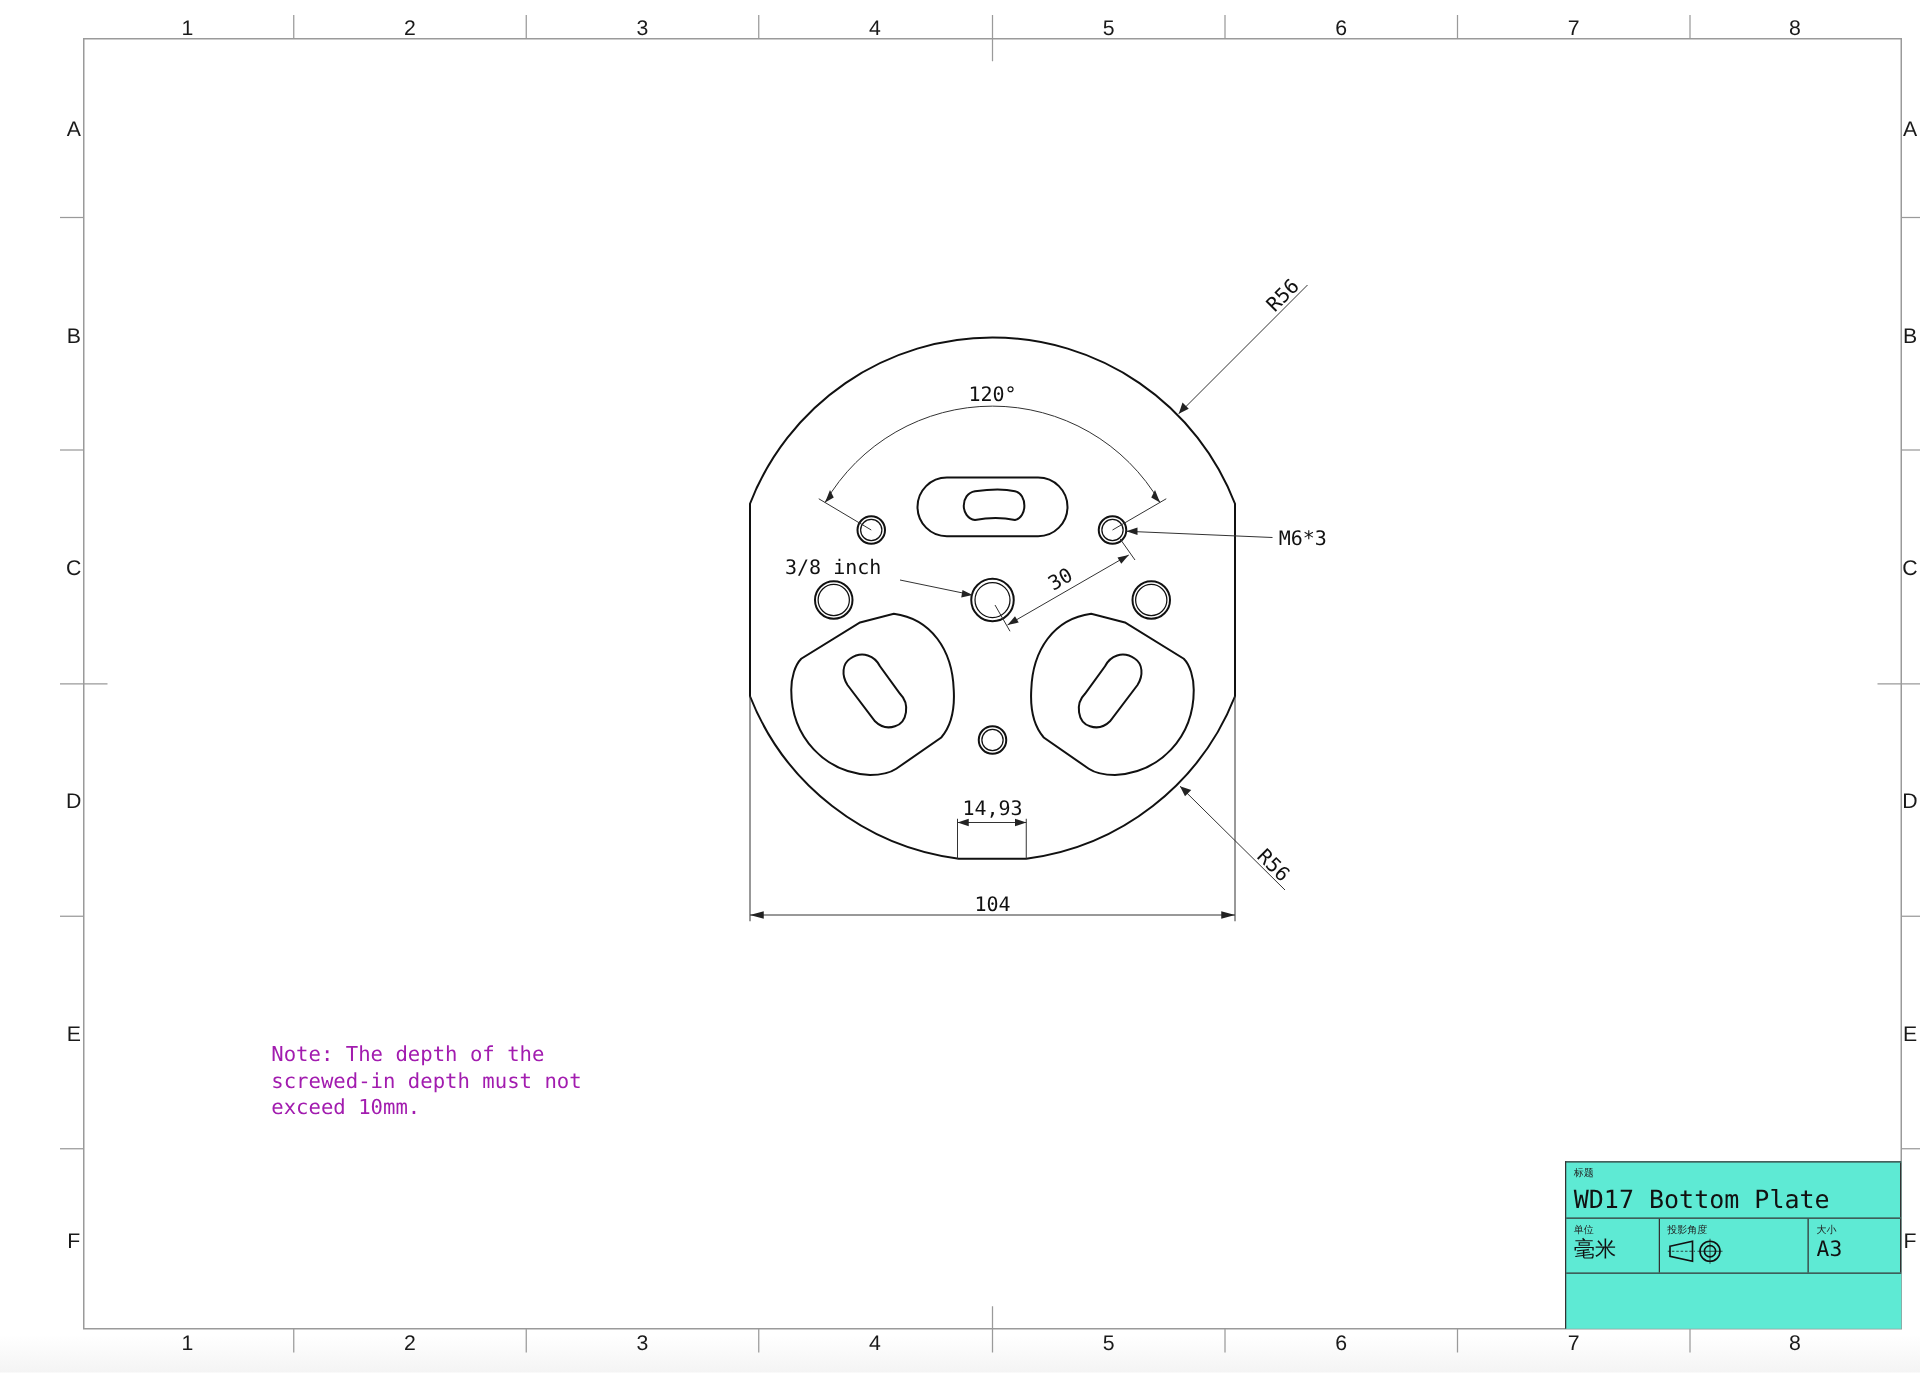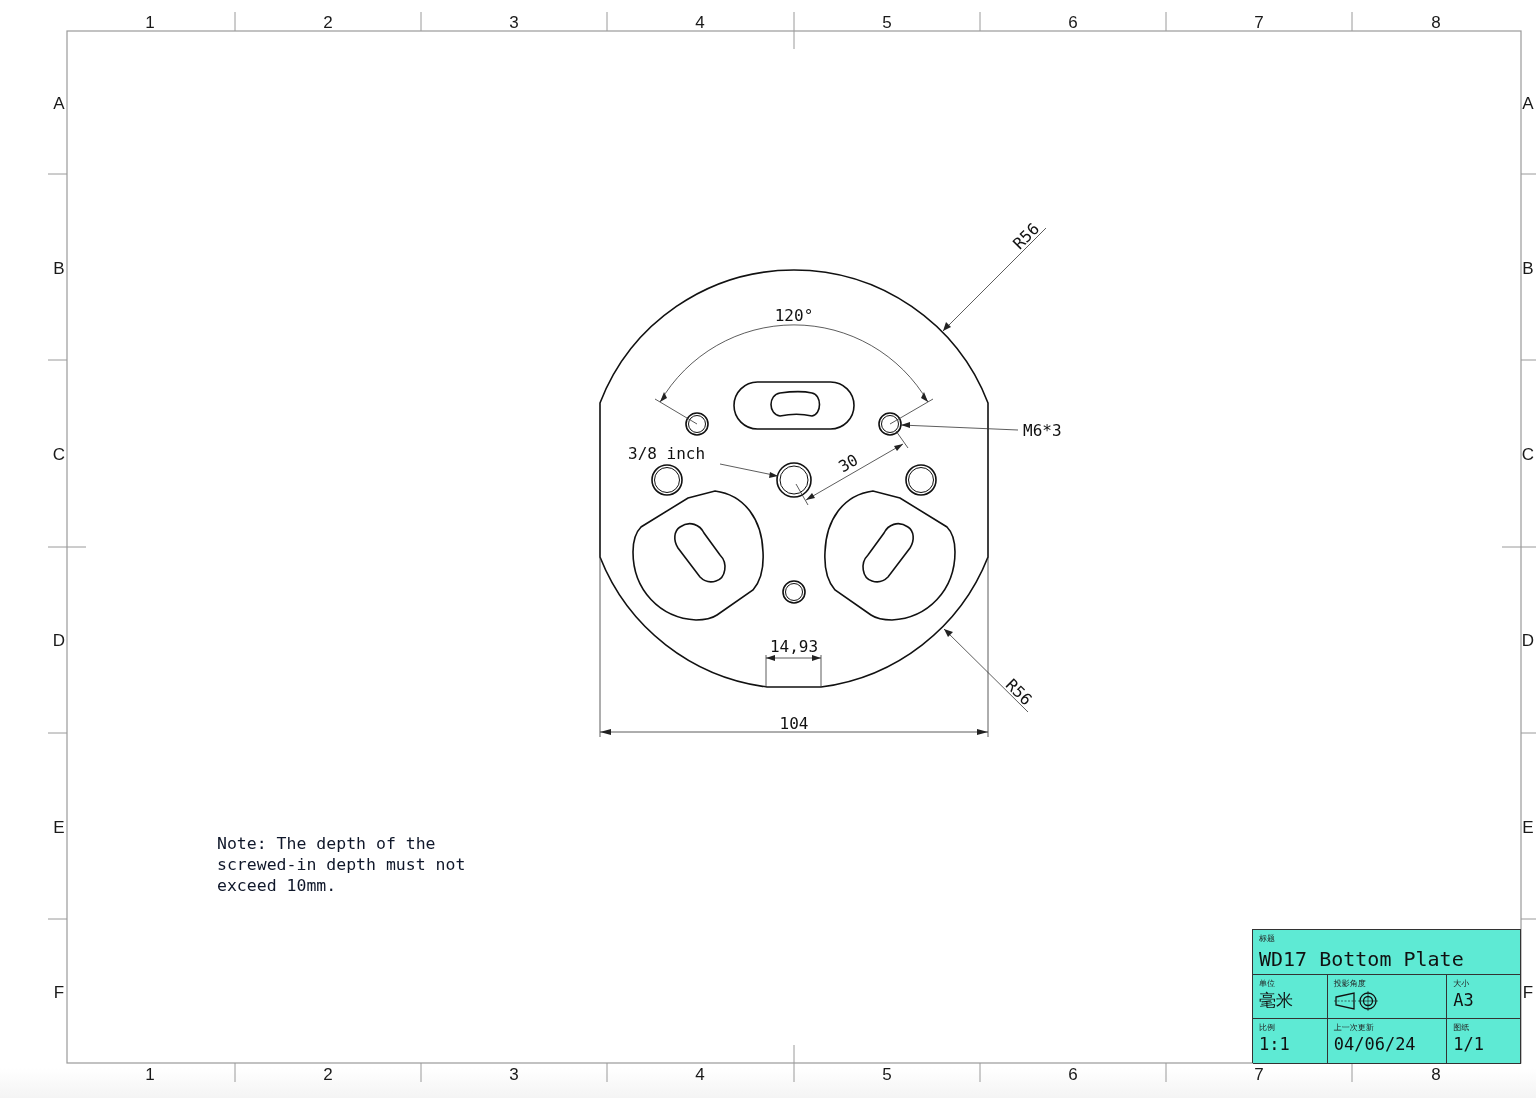--- a/index.html
+++ b/index.html
@@ -6,21 +6,21 @@
   body { width: 1536px; height: 1098px; position: relative; overflow: hidden; font-family: "DejaVu Sans Mono", monospace; }
   .bottom-band { position: absolute; left: 0; top: 1068px; width: 1536px; height: 30px; background: linear-gradient(#ffffff, #f4f4f4); }
   svg { position: absolute; left: 0; top: 0; }
   .frame { fill: none; stroke: #9a9a9a; stroke-width: 1.2; }
   .tick { stroke: #9a9a9a; stroke-width: 1; }
   .ruler-label { font-family: "Liberation Sans", sans-serif; font-size: 17px; fill: #1a1a1a; }
   .part { fill: none; stroke: #111; stroke-width: 1.6; }
   .dim { fill: none; stroke: #333; stroke-width: 0.8; }
   .dim-text { font-family: "DejaVu Sans Mono", monospace; font-size: 16px; fill: #111; }
   .arrow { fill: #222; }
-  .note { position: absolute; left: 217px; top: 833px; font-family: "DejaVu Sans Mono", monospace; font-size: 16.5px; line-height: 21px; color: #0f172a; white-space: pre; }
+  .note { position: absolute; left: 217px; top: 833px; font-family: "DejaVu Sans Mono", monospace; font-size: 16.5px; line-height: 21px; color: #a21caf; white-space: pre; }
   .title-block { position: absolute; left: 1252px; top: 929px; width: 269px; height: 134px; border: 1px solid #333; border-right: none; border-bottom: none; box-sizing: border-box; background: #5eead4; }
   .tb-row { display: flex; border-bottom: 1px solid #333; box-sizing: border-box; }
   .tb-cell { border-right: 1px solid #333; box-sizing: border-box; padding: 3px 0 0 6px; position: relative; }
   .tb-label { font-family: "DejaVu Sans", sans-serif; font-size: 8px; color: #222; display: block; height: 11px; line-height: 11px; }
   .tb-value { font-family: "DejaVu Sans Mono", monospace; font-size: 17px; color: #111; display: block; line-height: 22px; white-space: nowrap; }
   .tb-value.cjk { font-family: "DejaVu Sans", sans-serif; }
 </style>
 </head>
 <body>
 
@@ -211,27 +211,13 @@
         <circle cx="34" cy="11" r="4.5" fill="none" stroke="#111" stroke-width="1.3"></circle>
         <line x1="24" y1="11" x2="44" y2="11" stroke="#111" stroke-width="0.6"></line>
         <line x1="34" y1="1" x2="34" y2="21" stroke="#111" stroke-width="0.6"></line>
       </svg>
     </div>
     <div class="tb-cell" style="width:74px;border-right:1px solid #333;">
       <span class="tb-label">大小</span>
       <span class="tb-value">A3</span>
     </div>
   </div>
-  <div class="tb-row" style="height:45px;">
-    <div class="tb-cell" style="width:75px;">
-      <span class="tb-label">比例</span>
-      <span class="tb-value">1:1</span>
-    </div>
-    <div class="tb-cell" style="width:120px;">
-      <span class="tb-label">上一次更新</span>
-      <span class="tb-value">04/06/24</span>
-    </div>
-    <div class="tb-cell" style="width:74px;border-right:1px solid #333;">
-      <span class="tb-label">图纸</span>
-      <span class="tb-value">1/1</span>
-    </div>
-  </div>
 </div>
 
 </body></html>

